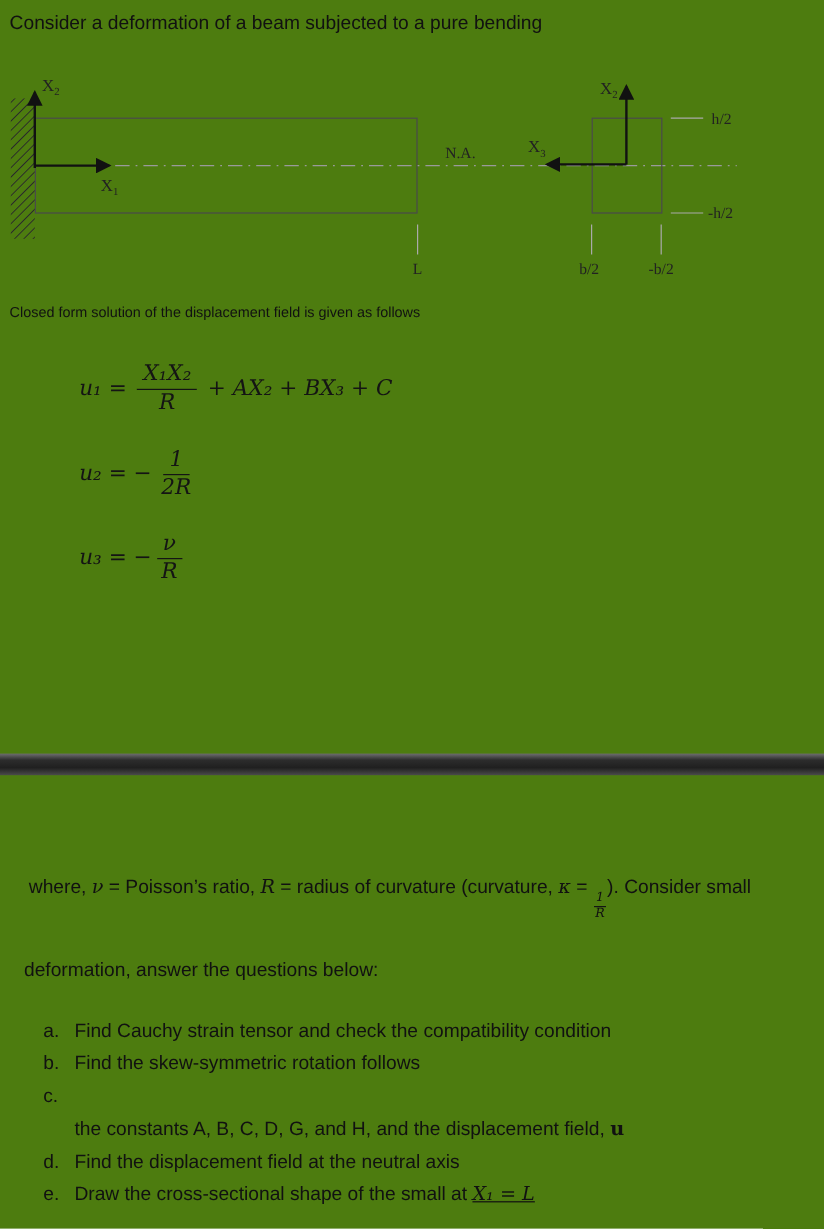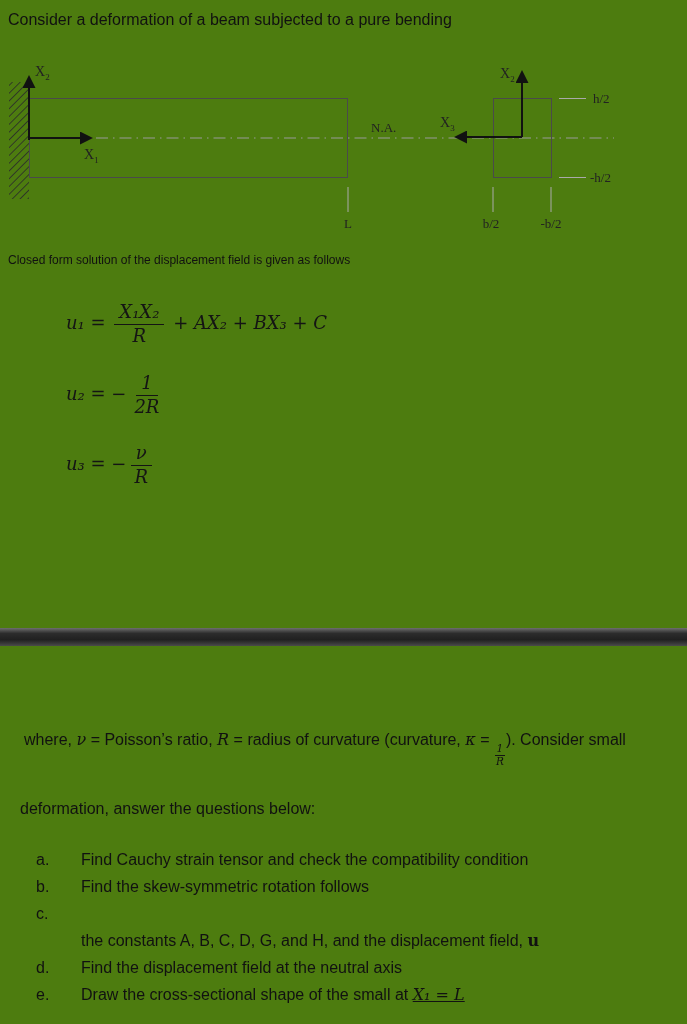--- a/index.html
+++ b/index.html
@@ -25,21 +25,21 @@
   .where2{position:absolute;left:8px;top:798px;font-size:16px;line-height:22px;color:#111;margin-left:12px;}
   .mi{font:italic 16px "DejaVu Serif",serif;}
   .ifrac{display:inline-flex;flex-direction:column;align-items:center;vertical-align:-7px;
          font:italic 10.5px "DejaVu Serif",serif;line-height:1.1;}
   .ifrac .inum{border-bottom:1px solid #141414;padding:0 2px;}
   .ifrac .iden{padding:0 2px;}
   
   .questions{position:absolute;left:36px;top:846px;width:628px;font-size:16px;line-height:27px;color:#111;}
   .qrow{display:flex;}
   .qmark{width:26px;flex:0 0 26px;}
-  .qtext{flex:1;margin-left:19px;}
+  .qtext{flex:1;}
   .bold-u{font-family:"DejaVu Serif",serif;font-weight:bold;}
   .mathx{font:italic 16px "DejaVu Serif",serif;text-decoration:underline;}
 </style>
 </head>
 <body>
 
 <div class="page">
 
   <div class="title">Consider a deformation of a beam subjected to a pure bending</div>
 

